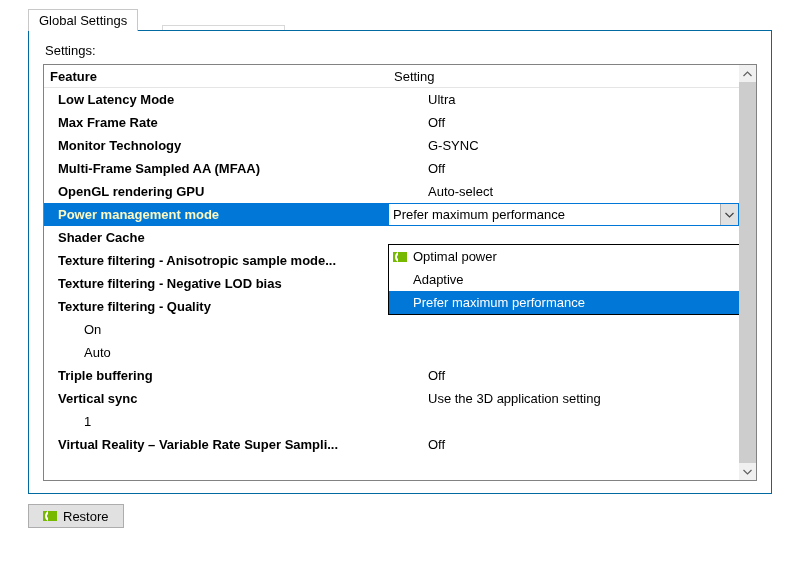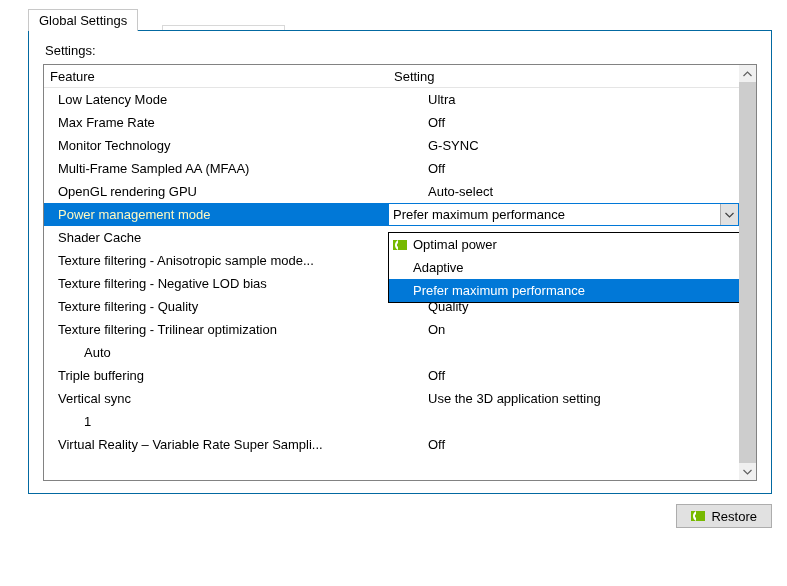--- a/index.html
+++ b/index.html
@@ -91,20 +91,21 @@
   }
   .headerrow {
     border-bottom: 1px solid #e5e5e5;
   }
   .col-feature {
     width: 344px;
     padding-left: 6px;
     white-space: nowrap;
     overflow: hidden;
     text-overflow: ellipsis;
+    font-weight: bold;
   }
   .row .col-feature {
     padding-left: 14px;
   }
   .col-setting {
     flex: 1;
     padding-left: 6px;
     white-space: nowrap;
     overflow: hidden;
     text-overflow: ellipsis;
@@ -198,21 +199,20 @@
     background: #cdcdcd;
   }
   .sb-bottom { position: absolute; bottom: 0; left: 0; right: 0; }
 
   
   .action-row {
     width: 744px;
     margin-left: 16px;
     padding-top: 10px;
     display: flex;
-    justify-content: flex-end;
   }
   .btn {
     min-width: 90px;
     height: 24px;
     border: 1px solid #adadad;
     background: #e1e1e1;
     display: inline-flex;
     align-items: center;
     justify-content: center;
     gap: 6px;
@@ -285,42 +285,41 @@
             </div>
             <div class="row">
               <div class="col-feature">Texture filtering - Negative LOD bias</div>
               <div class="col-setting"></div>
             </div>
             <div class="row">
               <div class="col-feature">Texture filtering - Quality</div>
               <div class="col-setting">Quality</div>
             </div>
             <div class="row">
-              <div class="col-feature">Texture filtering - Trilinear optimization</div>
               <div class="col-setting">On</div>
             </div>
             <div class="row">
               <div class="col-setting">Auto</div>
             </div>
             <div class="row">
               <div class="col-feature">Triple buffering</div>
               <div class="col-setting">Off</div>
             </div>
             <div class="row">
               <div class="col-feature">Vertical sync</div>
               <div class="col-setting">Use the 3D application setting</div>
             </div>
             <div class="row">
               <div class="col-setting">1</div>
             </div>
             <div class="row">
               <div class="col-feature">Virtual Reality – Variable Rate Super Sampli...</div>
               <div class="col-setting">Off</div>
             </div>
-            <div class="dropdown" style="top: 144px;">
+            <div class="dropdown" style="top: 156px;">
               <div class="dropdown-item">Optimal power<svg class="nv-logo" width="14" height="10" viewBox="0 0 14 10">
                   <rect x="0" y="0" width="14" height="10" fill="#76b900"></rect>
                   <path d="M5 0 C1 2 1 8 5 10 L5 7 C3.5 6 3.5 4 5 3 Z" fill="#fff"></path>
                 </svg></div>
               <div class="dropdown-item">Adaptive</div>
               <div class="dropdown-item highlight">Prefer maximum performance</div>
             </div>
           </div>
       </div>
 

